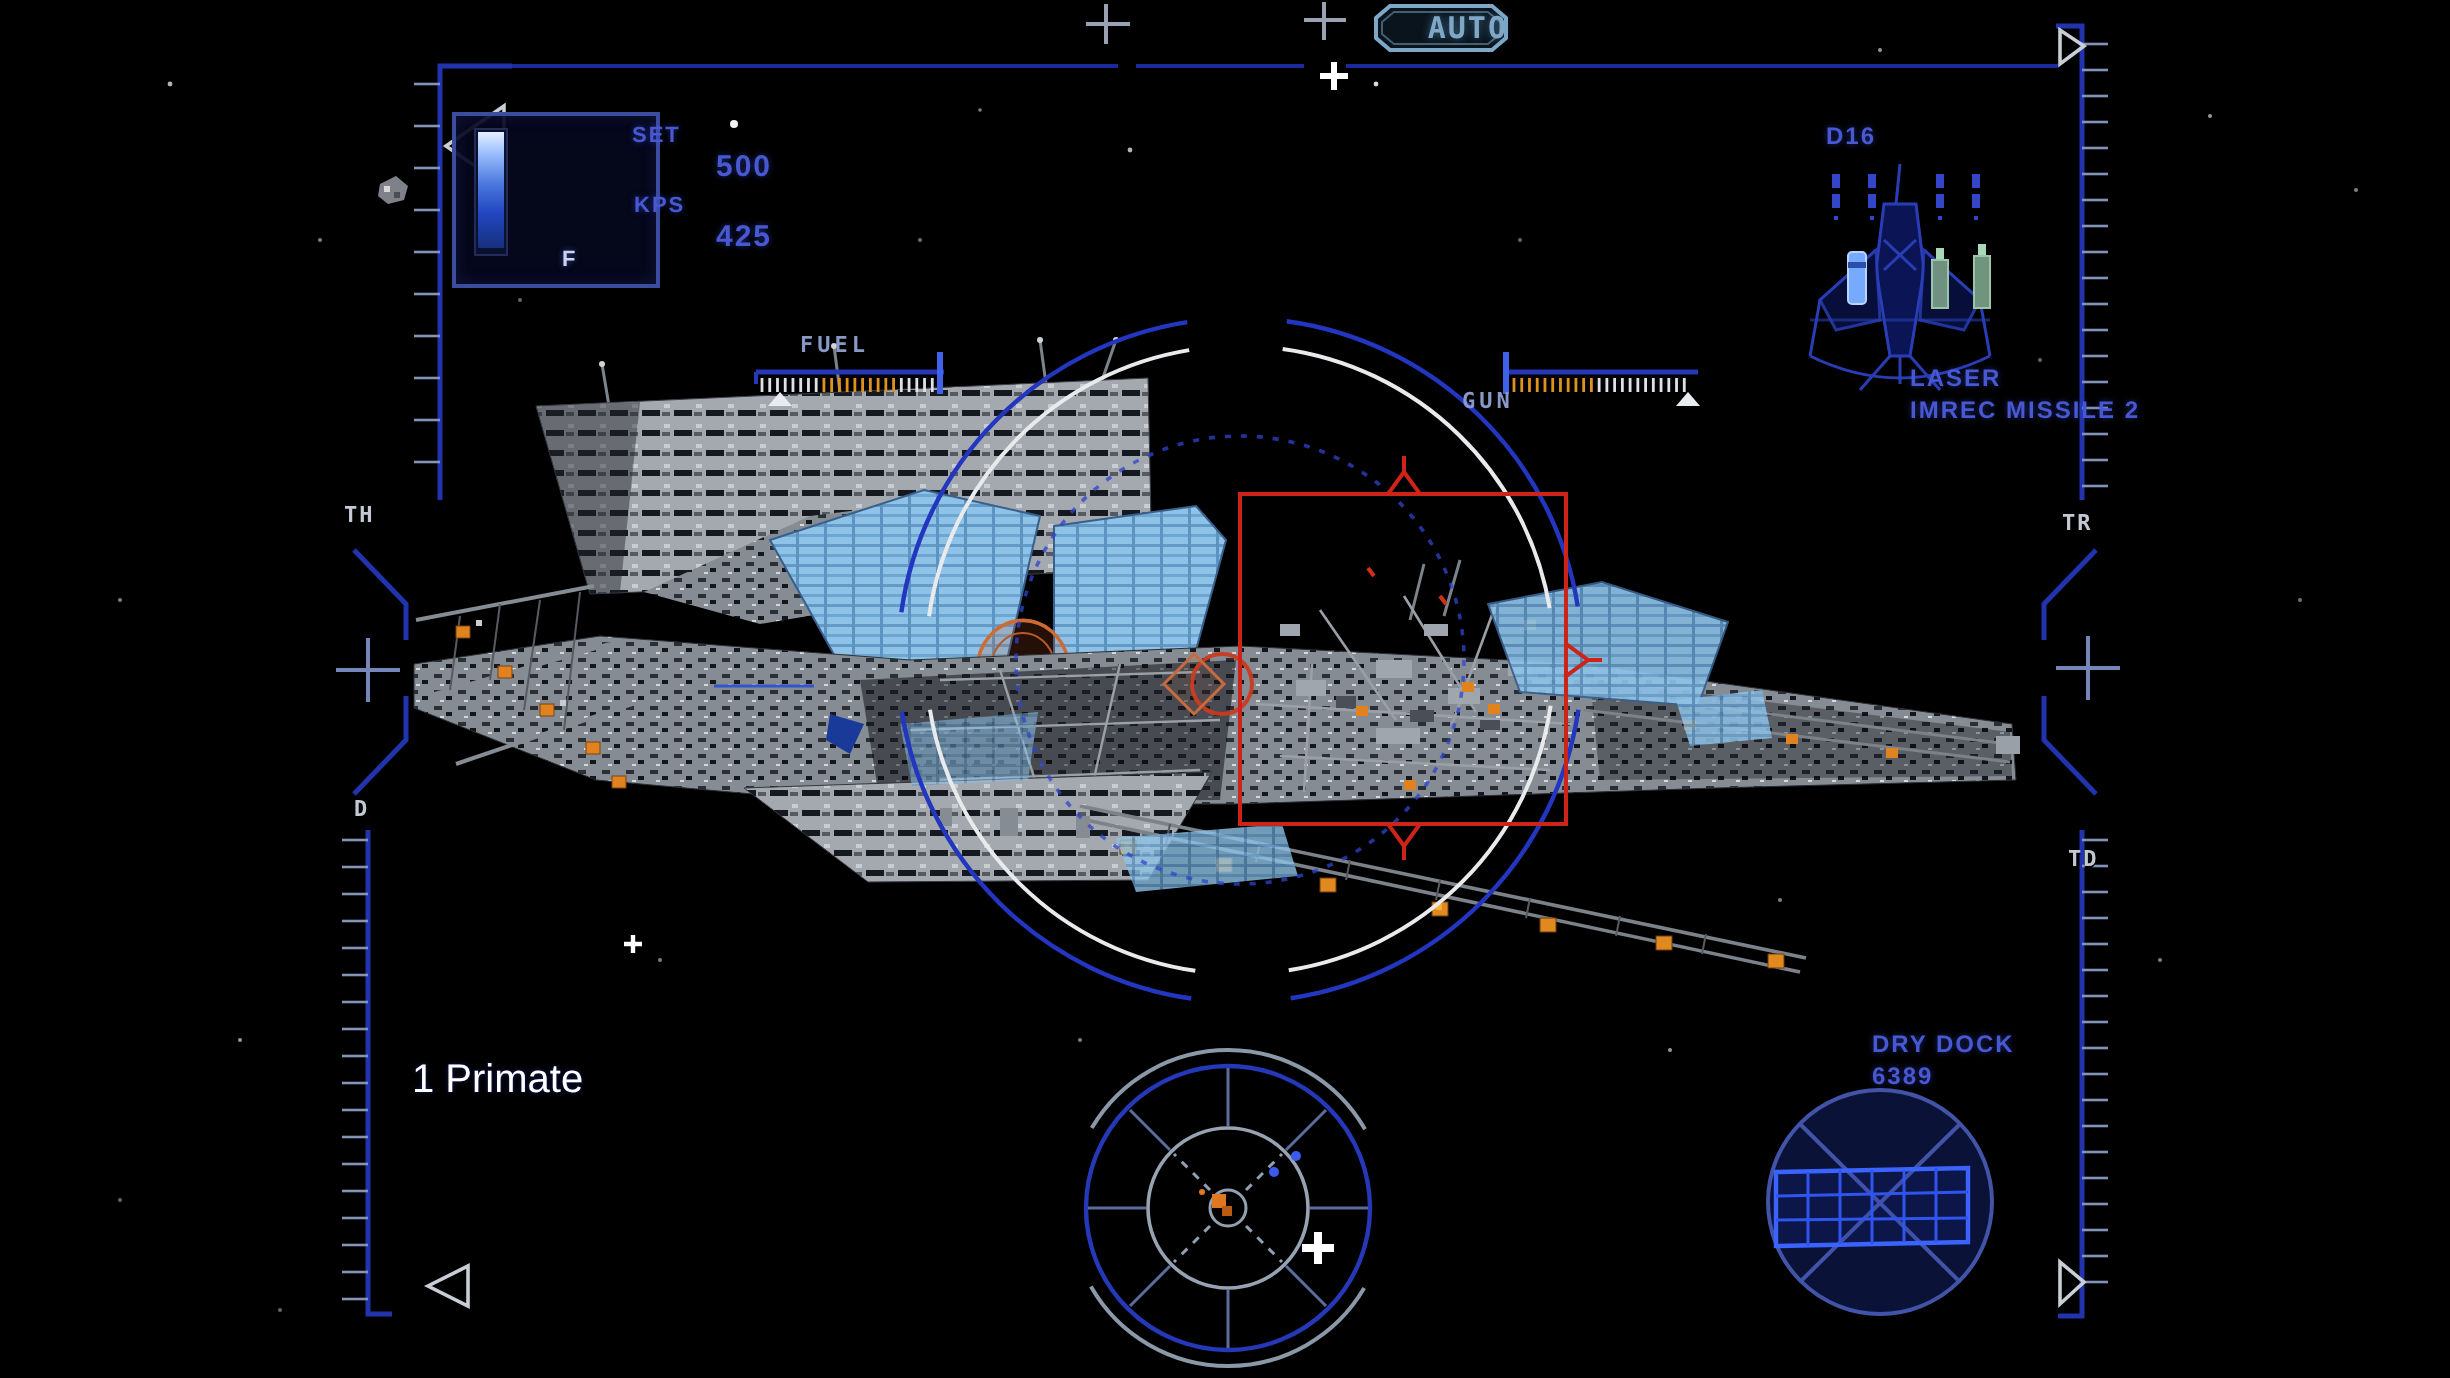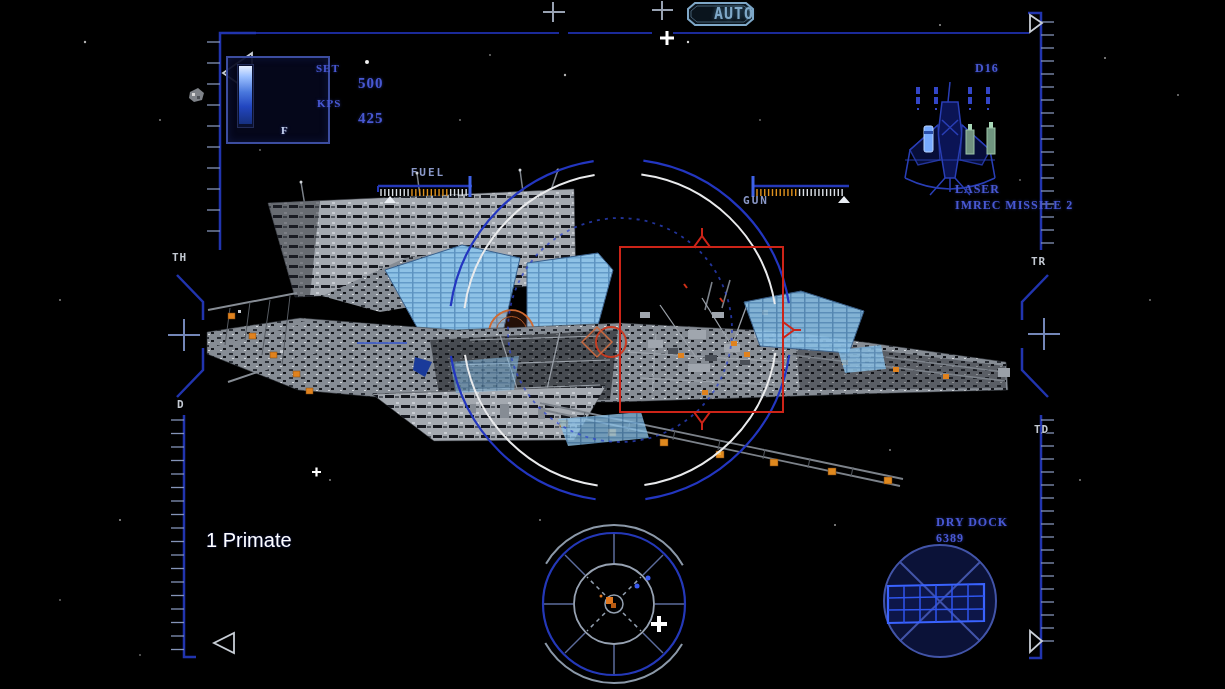--- a/index.html
+++ b/index.html
@@ -1,26 +1,26 @@
 <!DOCTYPE html>
 <html><head>
 <meta charset="utf-8">
 <style>
   html,body{margin:0;padding:0;background:#000;}
   #stage{position:relative;width:1225px;height:689px;background:#000;overflow:hidden;
          font-family:"DejaVu Sans Mono",monospace;}
   #hud-svg{position:absolute;left:0;top:0;}
   .abs{position:absolute;}
-  .px{font-family:Liberation Serif, serif;font-weight:bold;color:#4858d2;
+  .px{font-family:Liberation Sans, sans-serif;font-weight:bold;color:#4858d2;
       text-shadow:0 0 3px rgba(60,80,220,.55);letter-spacing:1px;white-space:nowrap;padding-left:41px;}
   .sz11{font-size:11px;} .sz12{font-size:12px;} .sz15{font-size:15px;margin-left:44px;}
   .marker{font-family:"DejaVu Sans Mono",monospace;font-weight:bold;font-size:11px;
           color:#c3c9d2;letter-spacing:1px;text-shadow:0 1px 0 #000;}
   .gauge-label{font-family:"DejaVu Sans Mono",monospace;font-weight:bold;font-size:11px;
-          color:#8a98c8;letter-spacing:2px;text-align:center;}
+          color:#8a98c8;letter-spacing:2px;text-align:left;}
   .auto-text{font-family:"DejaVu Sans Mono",monospace;font-weight:bold;font-size:15px;
           color:#7fa8c8;letter-spacing:1px;text-align:right;text-shadow:0 0 4px rgba(100,160,200,.6);}
   .comm-text{font-family:"Liberation Sans",sans-serif;font-size:20px;color:#ffffff;
           text-shadow:0 0 2px rgba(40,64,220,.5);}
   .f-label{color:#c8d4f0;text-shadow:0 0 3px rgba(90,110,230,.6);}
   .speed-panel{left:226px;top:56px;width:100px;height:84px;border:2px solid #3c4da0;
           background:rgba(5,8,28,.92);box-shadow:inset 0 0 8px rgba(40,60,160,.25);}
   .speed-track{left:237px;top:64px;width:15px;height:62px;background:#0a102e;border:1px solid #232c58;}
   .speed-bar{left:239px;top:66px;width:13px;height:58px;
           background:linear-gradient(#e6eeff 0%,#9cc0ff 18%,#4a78dd 45%,#2246c0 70%,#16307f 100%);}
@@ -520,21 +520,21 @@
 <div class="abs gauge-label" style="left:400px;top:166px;width:56px;">FUEL</div>
 <div class="abs gauge-label" style="left:731px;top:166px;width:50px;margin-top:28px;">GUN</div>
 
 <div class="abs auto-text" style="left:688px;top:5px;width:66px;">AUTO</div>
 
 <div class="abs marker" style="left:172px;top:251px;">TH</div>
 <div class="abs marker" style="left:1031px;top:255px;">TR</div>
 <div class="abs marker" style="left:177px;top:398px;">D</div>
 <div class="abs marker" style="left:1034px;top:395px;margin-top:28px;">TD</div>
 
-<div class="abs px sz12" style="left:934px;top:61px;">D16</div>
+<div class="abs px sz12" style="left:872px;top:61px;">D16</div>
 <div class="abs px sz12" style="left:914px;top:182px;text-align:right;">LASER</div>
 <div class="abs px sz12" style="left:914px;top:198px;">IMREC MISSILE 2</div>
 
 <div class="abs comm-text" style="left:206px;top:529px;">1 Primate</div>
 
 <div class="abs px sz12" style="left:895px;top:515px;">DRY DOCK</div>
 <div class="abs px sz12" style="left:895px;top:531px;">6389</div>
 
 </div>
 

